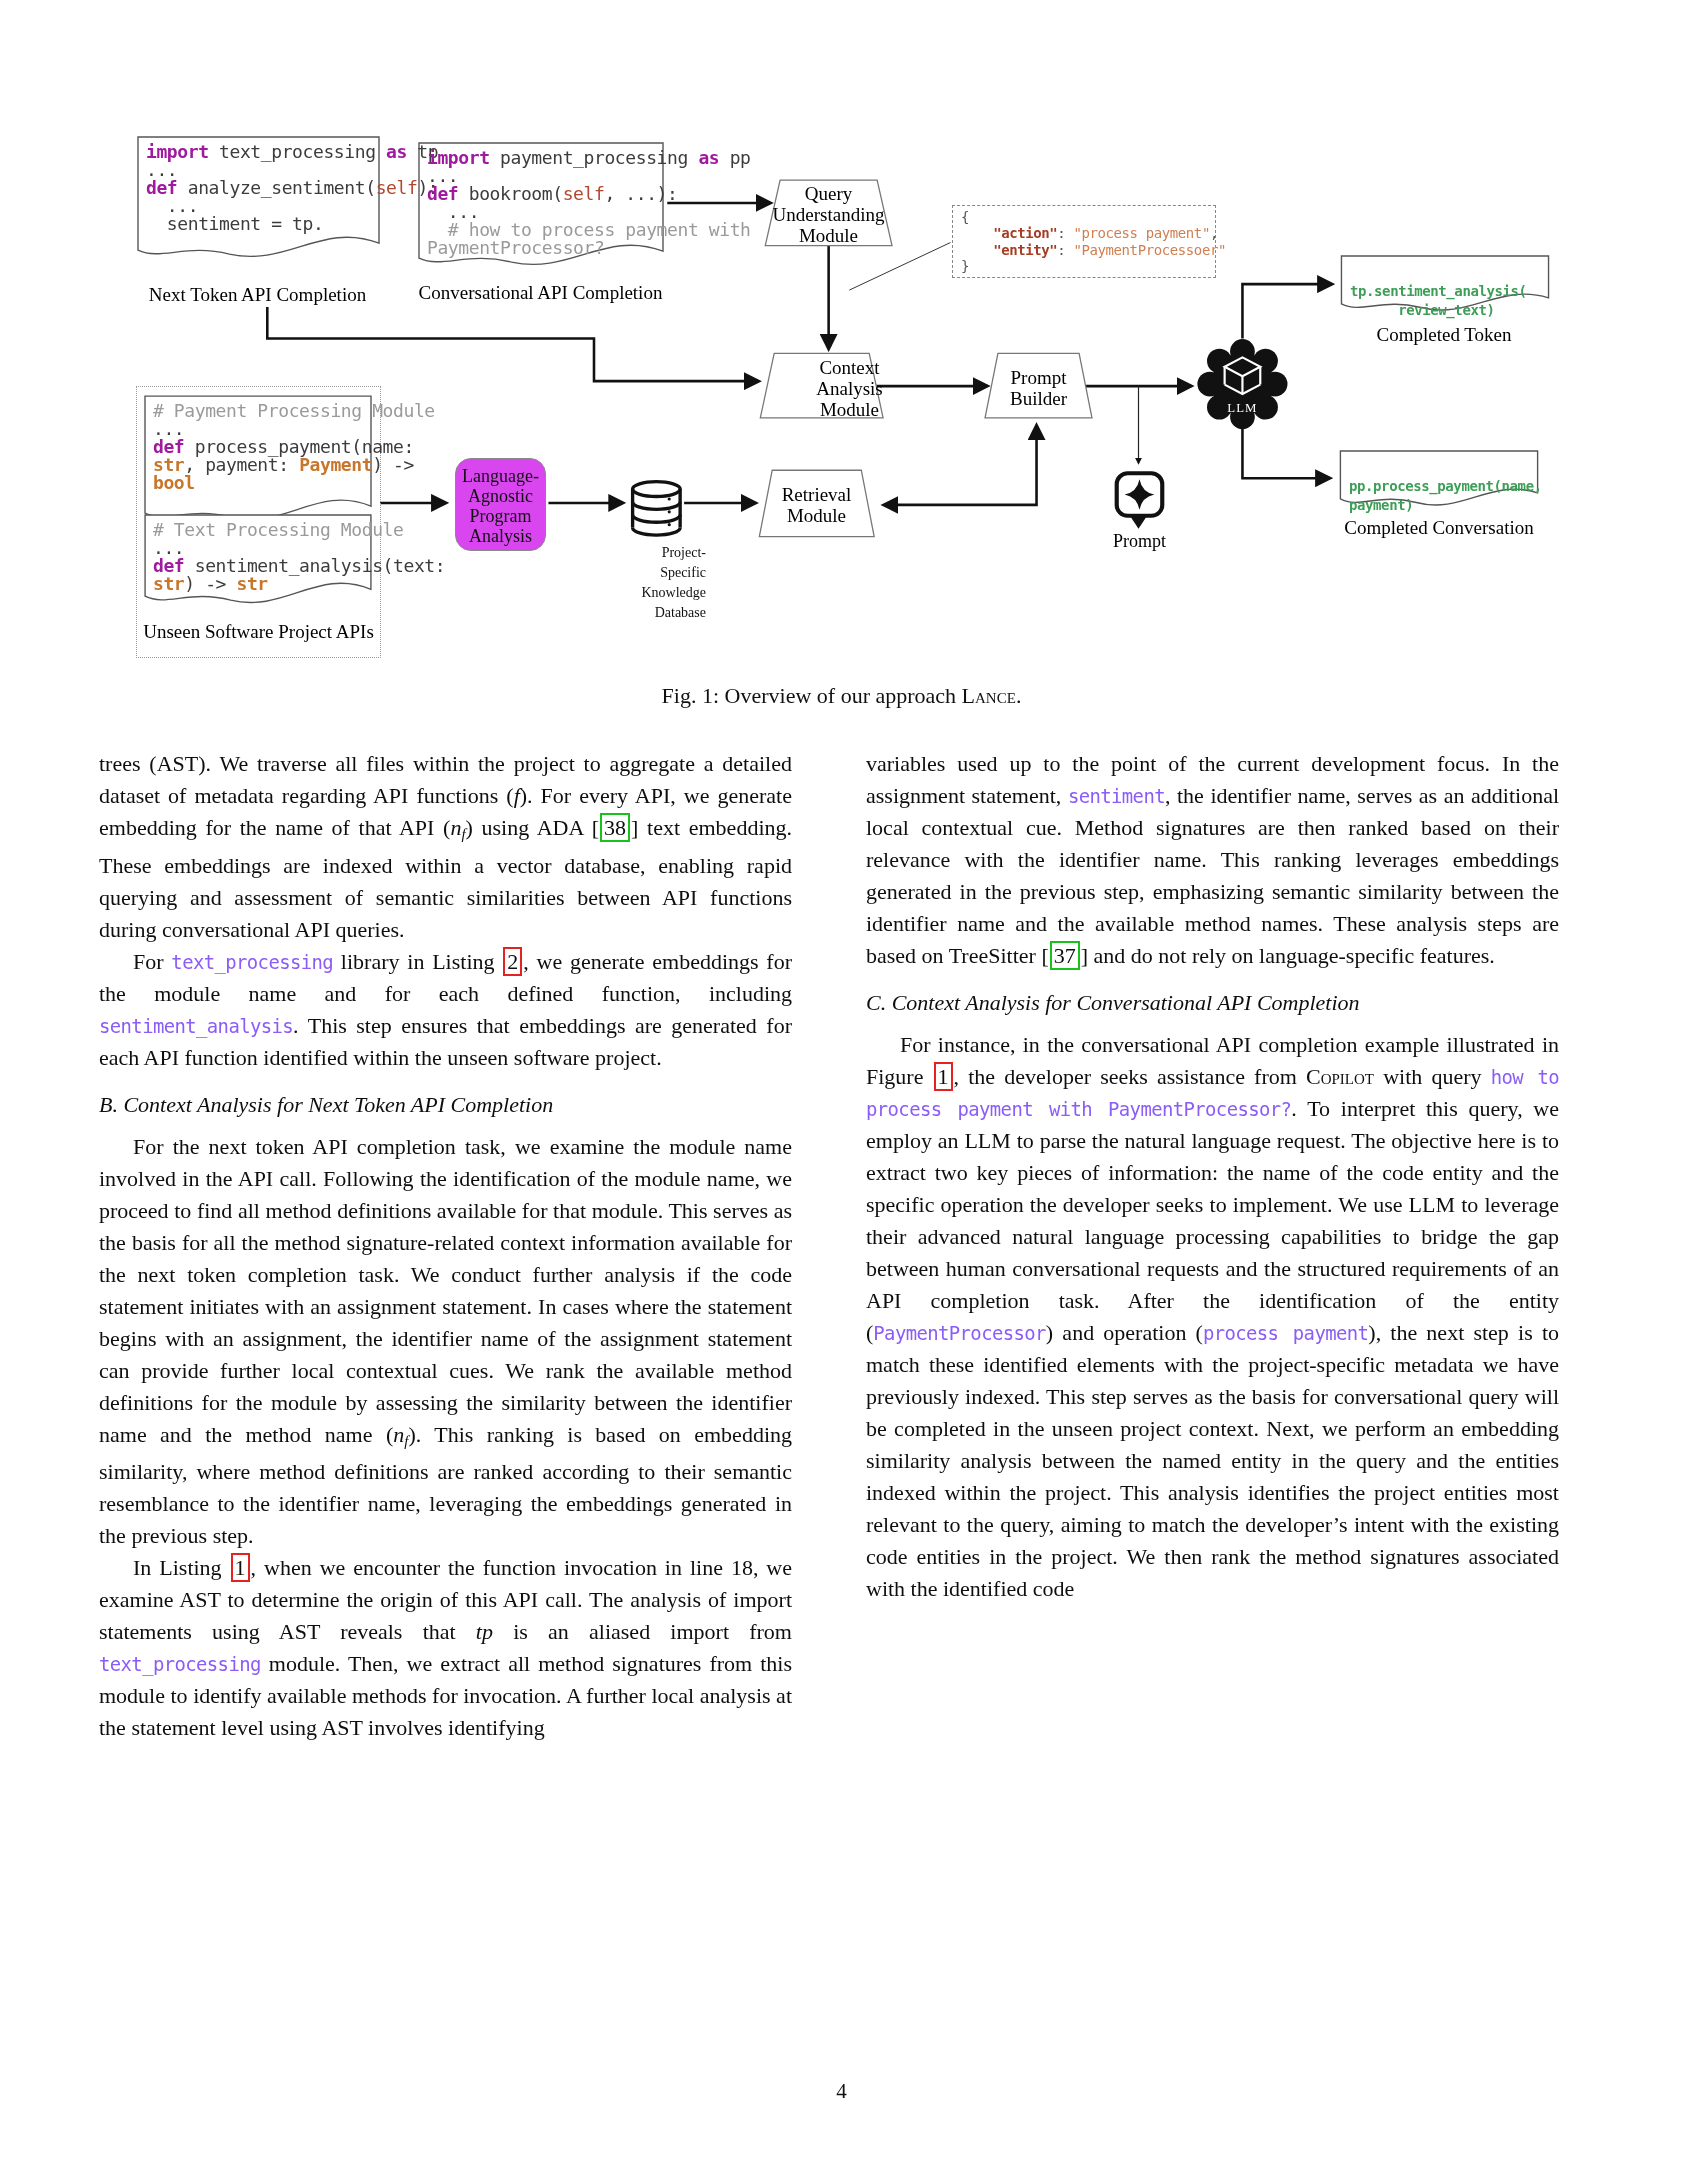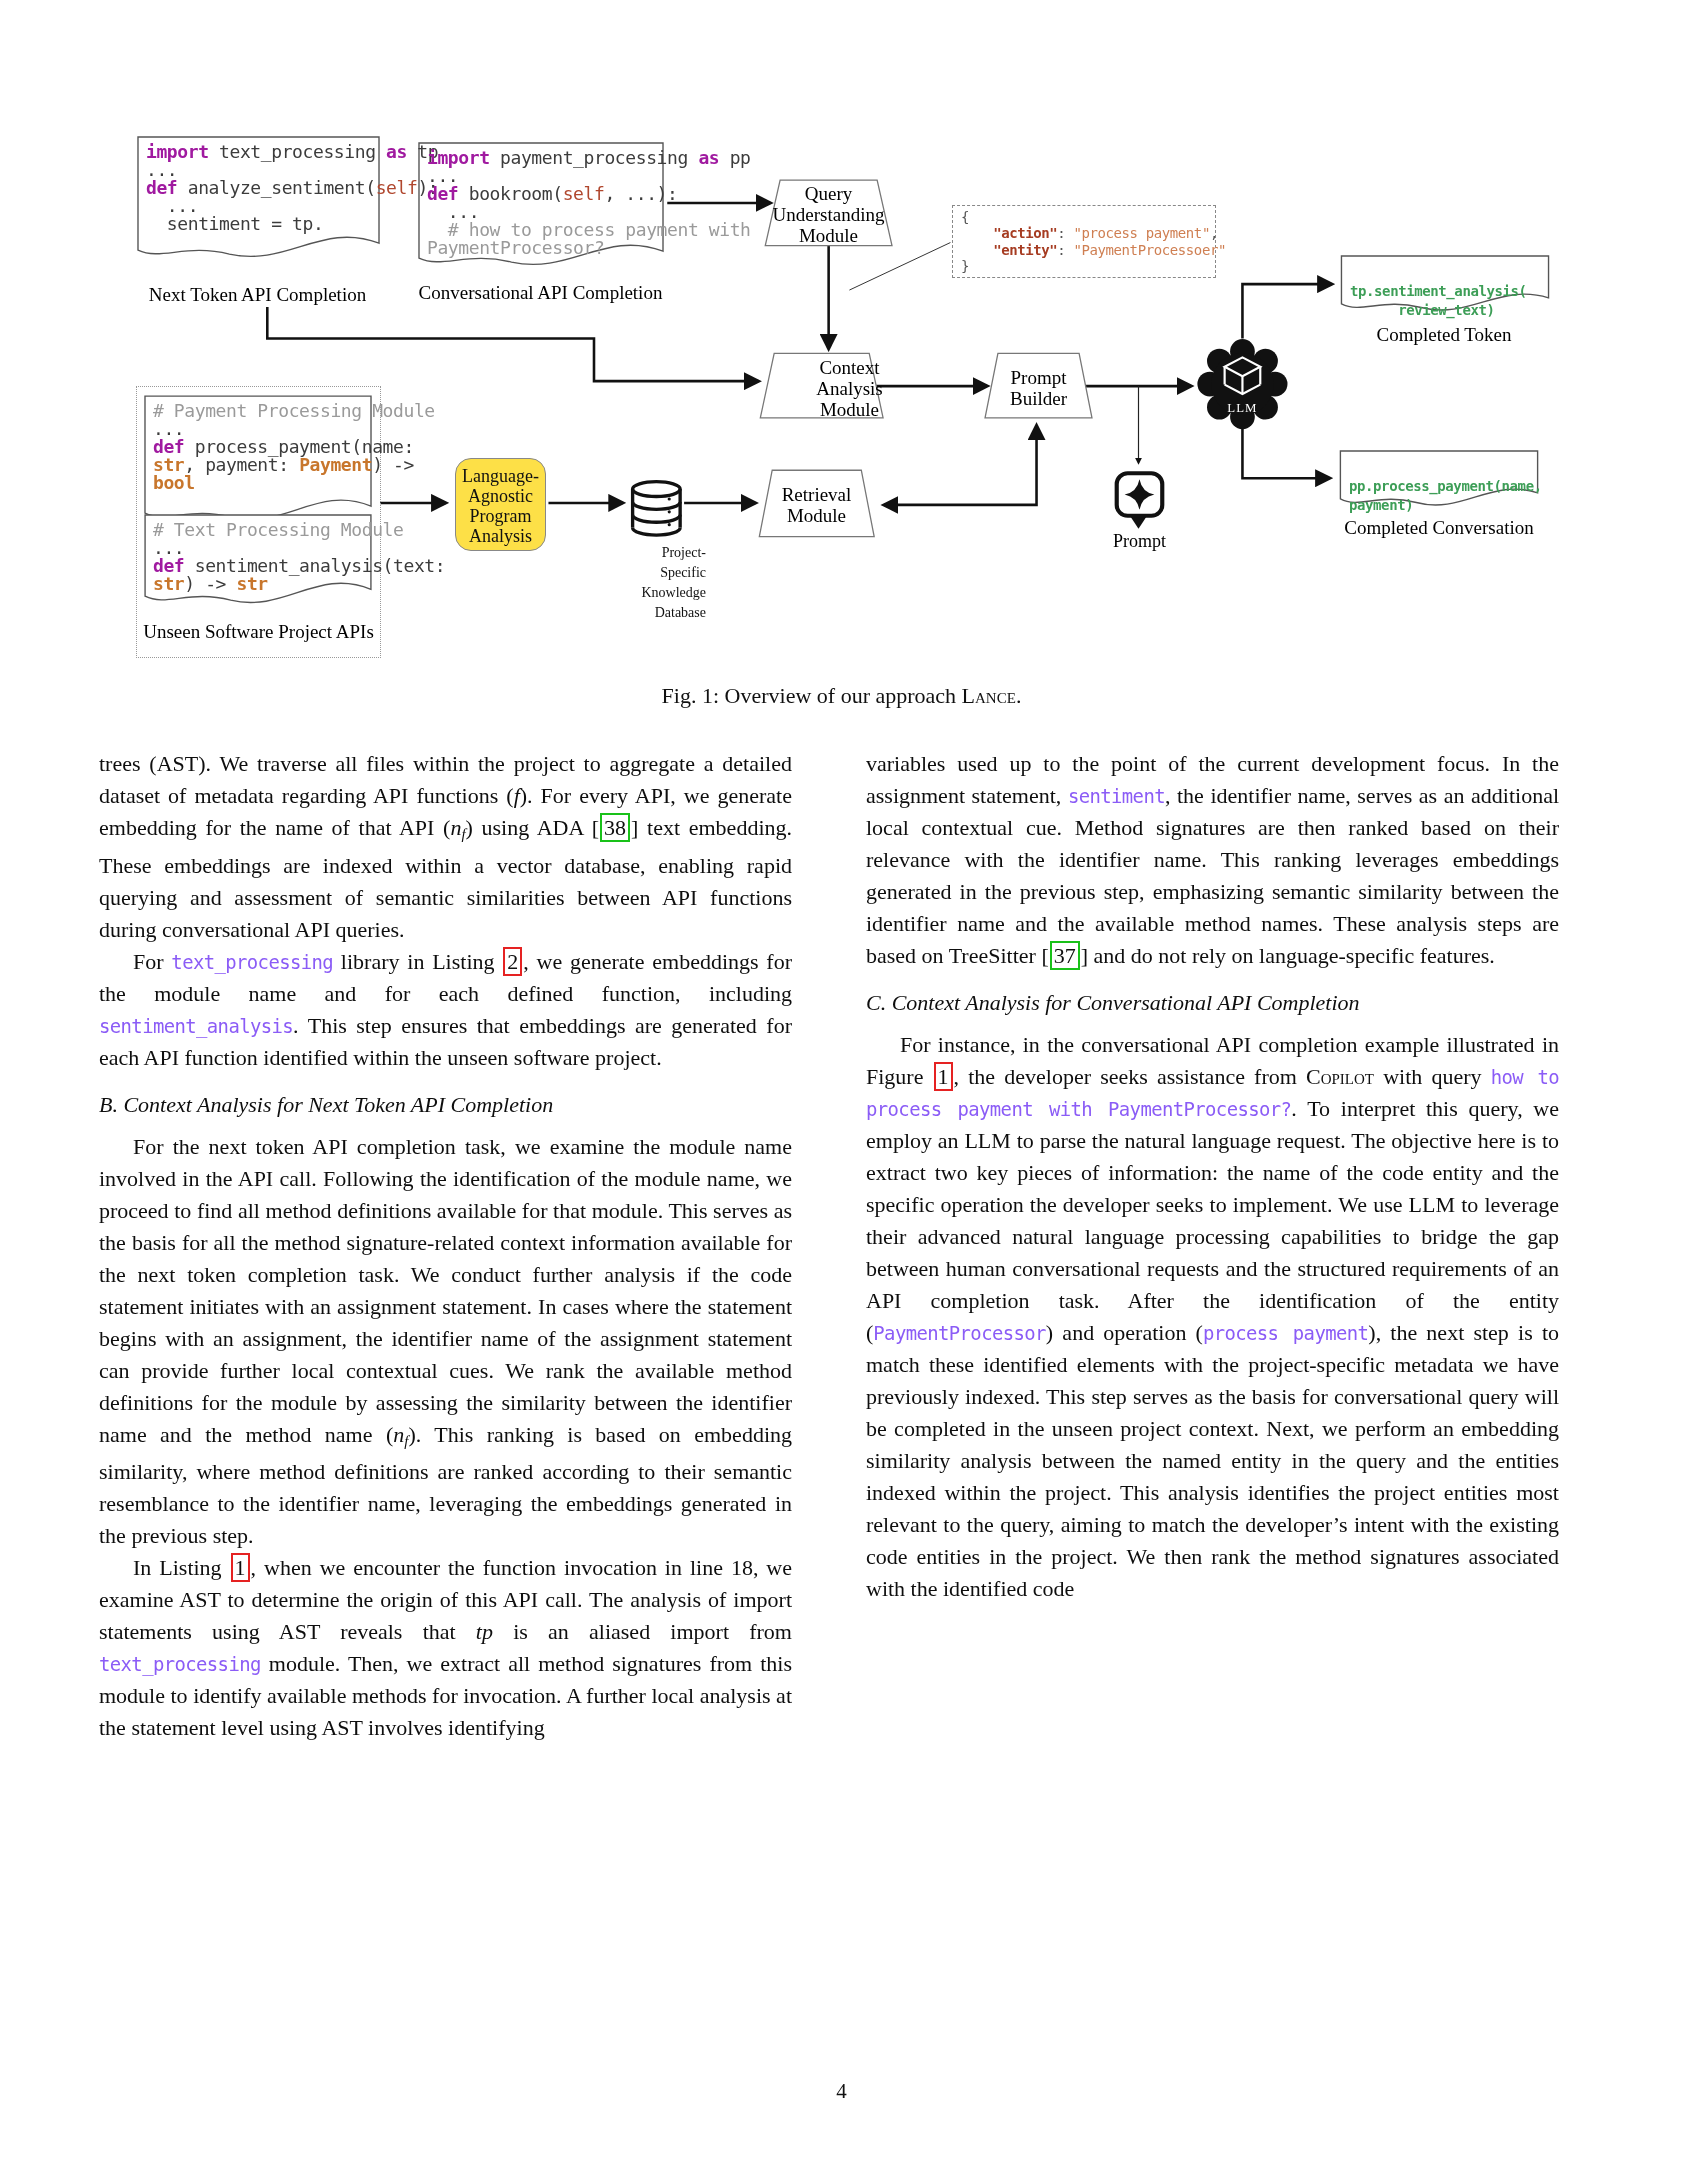--- a/index.html
+++ b/index.html
@@ -13,21 +13,21 @@
             font-family:"DejaVu Sans Mono",monospace;font-size:18px;line-height:18px;
             letter-spacing:-0.4px;}
   .cl{white-space:pre;}
   .json-box{position:absolute;border:1.5px dashed #888;background:#fff;}
   .json-box .doc-code{font-size:14px;line-height:16.3px;padding:3px 8px;}
   .out-doc .doc-code{font-size:14px;line-height:19px;padding:0 10px;margin-top:27px;}
   .unseen-box{position:absolute;border:1.6px dotted #999;}
   .fig-label{position:absolute;text-align:center;font-size:19px;color:#000;}
   .mod-label{position:absolute;text-align:center;font-size:19px;line-height:21px;
              white-space:pre-line;color:#000;z-index:2;}
-  .la-box{position:absolute;border:1.3px solid #888;border-radius:16px;background:#fde047;
+  .la-box{position:absolute;border:1.3px solid #888;border-radius:16px;background:#d946ef;
           text-align:center;font-size:18px;line-height:20px;white-space:pre-line;
           padding-top:7px;box-sizing:border-box;}
   .db-label{position:absolute;text-align:right;font-size:14px;line-height:20px;white-space:pre-line;}
   
   .s-kw{color:#a01aa0;font-weight:bold;}
   .s-cd{color:#3c3c3c;}
   .s-cmt{color:#9a9a9a;}
   .s-slf{color:#b0472e;}
   .s-ty{color:#c8762c;font-weight:bold;}
   .s-jp{color:#555;}

